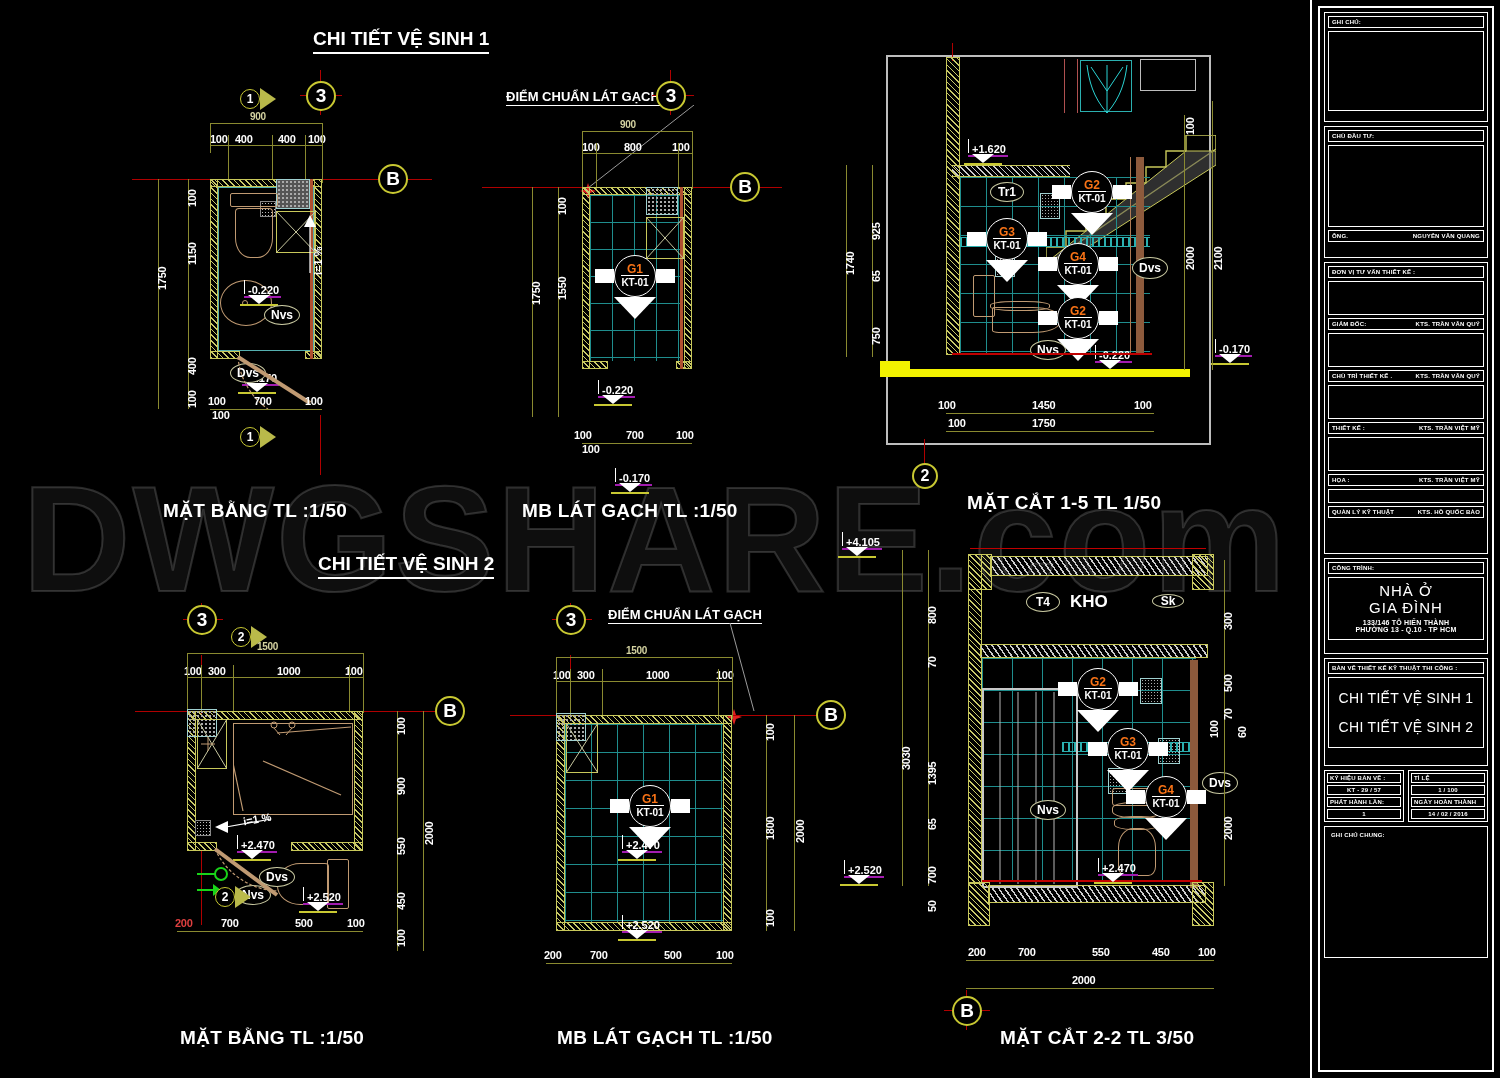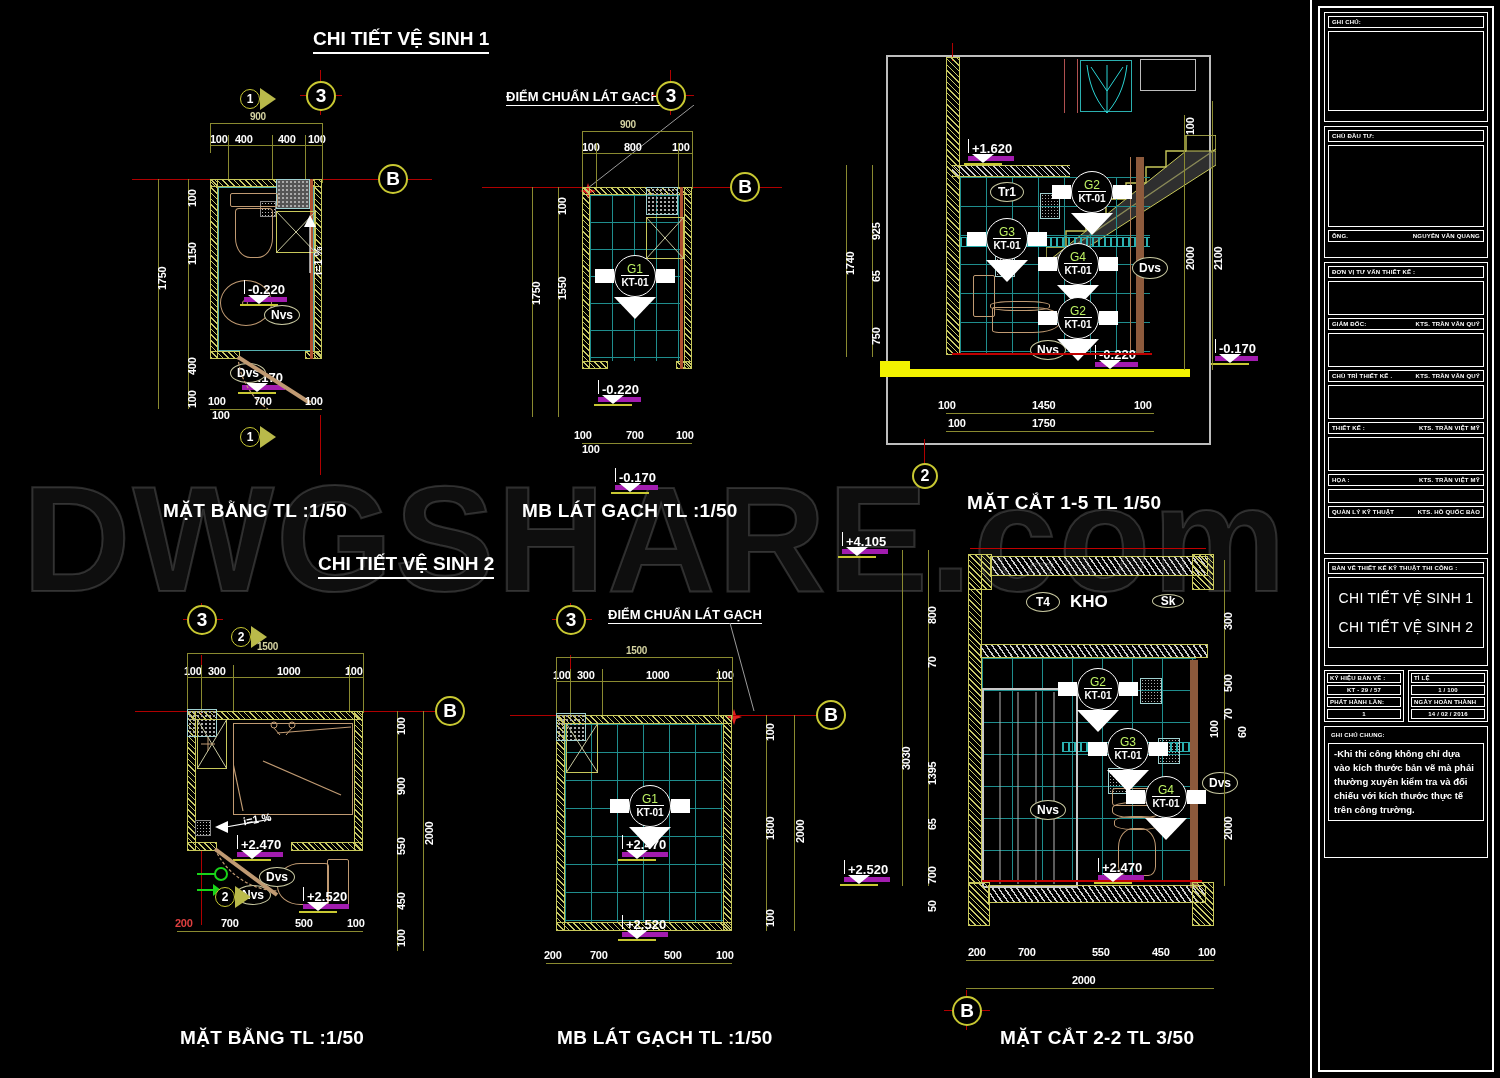--- a/index.html
+++ b/index.html
@@ -88,37 +88,37 @@
     background:#000; white-space:nowrap;
   }
 
   
   .callout { position:absolute; width:80px; }
   .callout .cir {
     width:42px;height:42px;border-radius:50%;border:1.5px solid #ffffff;
     margin:0 auto; position:relative; background:#000;
     display:flex;flex-direction:column;align-items:center;justify-content:center;
   }
-  .callout .cir .t { font-size:12px;font-weight:400;line-height:11px;color:#bef264;}
+  .callout .cir .t { font-size:12px;font-weight:700;line-height:11px;color:#f97316;}
   .callout .cir .b { font-size:10px;font-weight:700;line-height:11px;color:#fff;
                      border-top:1px solid #fff; padding-top:1px; }
   .callout .wing {
     position:absolute; top:14px; width:19px; height:14px; background:#ffffff;
   }
   .callout .wl { left:0; }
   .callout .wr { right:0; }
   .callout .arrow {
     width:0;height:0;margin:0 auto;
     border-left:21px solid transparent;border-right:21px solid transparent;
     border-top:22px solid #ffffff;
   }
 
   
   .level { position:absolute; white-space:nowrap; }
-  .level .lv { color:#ffffff;font-size:13px;font-weight:700;border-bottom:5px solid #a21caf;
+  .level .lv { color:#ffffff;font-size:11px;font-weight:700;border-bottom:2px solid #a21caf;
                padding:0 2px 0 4px; display:inline-block; }
   .level .ltick{ position:absolute;left:0;top:0;width:1px;height:14px;background:#fff;}
   .level .tri {
     position:absolute;left:4px;top:15px;width:0;height:0;
     border-left:11px solid transparent;border-right:11px solid transparent;
     border-top:9px solid #ffffff;
   }
   .level .base{ position:absolute;left:-4px;top:24px;width:38px;height:2px;background:#c8c832;}
 
   
@@ -926,20 +926,29 @@
           <span>HỌA :</span>
           <span>KTS. TRẦN VIỆT MỸ</span>
         </div>
         <div class="tb-body" style="height:14px;"></div>
         <div class="tb-row">
           <span>QUẢN LÝ KỸ THUẬT</span>
           <span>KTS. HỒ QUỐC BẢO</span>
         </div>
       </div>
 
+      <div class="tb-box" style="height:96px;">
+        <div class="tb-hdr">CÔNG TRÌNH:</div>
+        <div class="tb-body tb-center" style="padding:4px 2px 6px;">
+          <div class="tb-proj1">NHÀ Ở</div>
+          <div class="tb-proj1">GIA ĐÌNH</div>
+          <div class="tb-proj2" style="margin-top:3px;">133/146  TÔ HIẾN THÀNH</div>
+          <div class="tb-proj2">PHƯỜNG 13 - Q.10 - TP HCM</div>
+        </div>
+      </div>
 
       <div class="tb-box" style="height:108px;">
         <div class="tb-hdr">BẢN VẼ THIẾT KẾ KỸ THUẬT THI CÔNG :</div>
         <div class="tb-body tb-center" style="padding:12px 2px;">
           <div class="tb-sheet">CHI TIẾT VỆ SINH 1</div>
           <div class="tb-sheet" style="margin-top:13px;">CHI TIẾT VỆ SINH 2</div>
         </div>
       </div>
 
       <div style="display:flex; margin:4px;">
@@ -952,19 +961,18 @@
         <div style="flex:1; border:1px solid #fff; margin-left:2px;">
           <div class="tb-hdr" style="margin:2px; padding:1px 2px;">TỈ LỆ</div>
           <div class="tb-hdr tb-center" style="margin:2px; padding:1px 2px;">1 / 100</div>
           <div class="tb-hdr" style="margin:2px; padding:1px 2px;">NGÀY HOÀN THÀNH</div>
           <div class="tb-hdr tb-center" style="margin:2px; padding:1px 2px;">14 / 02 / 2016</div>
         </div>
       </div>
 
       <div class="tb-box" style="height:132px;">
         <div class="tb-hdr" style="border:none; margin:3px 3px 0;">GHI CHÚ CHUNG:</div>
-        <div class="tb-body tb-note" style="padding:3px 5px;">-Khi thi công không chỉ dựa vào kích thước bản vẽ mà phải thường xuyên kiểm tra và đối chiếu với kích thước thực tế trên công trường.</div>
       </div>
 
     </div>
   </div>
 
 </div>
 
 </body></html>

